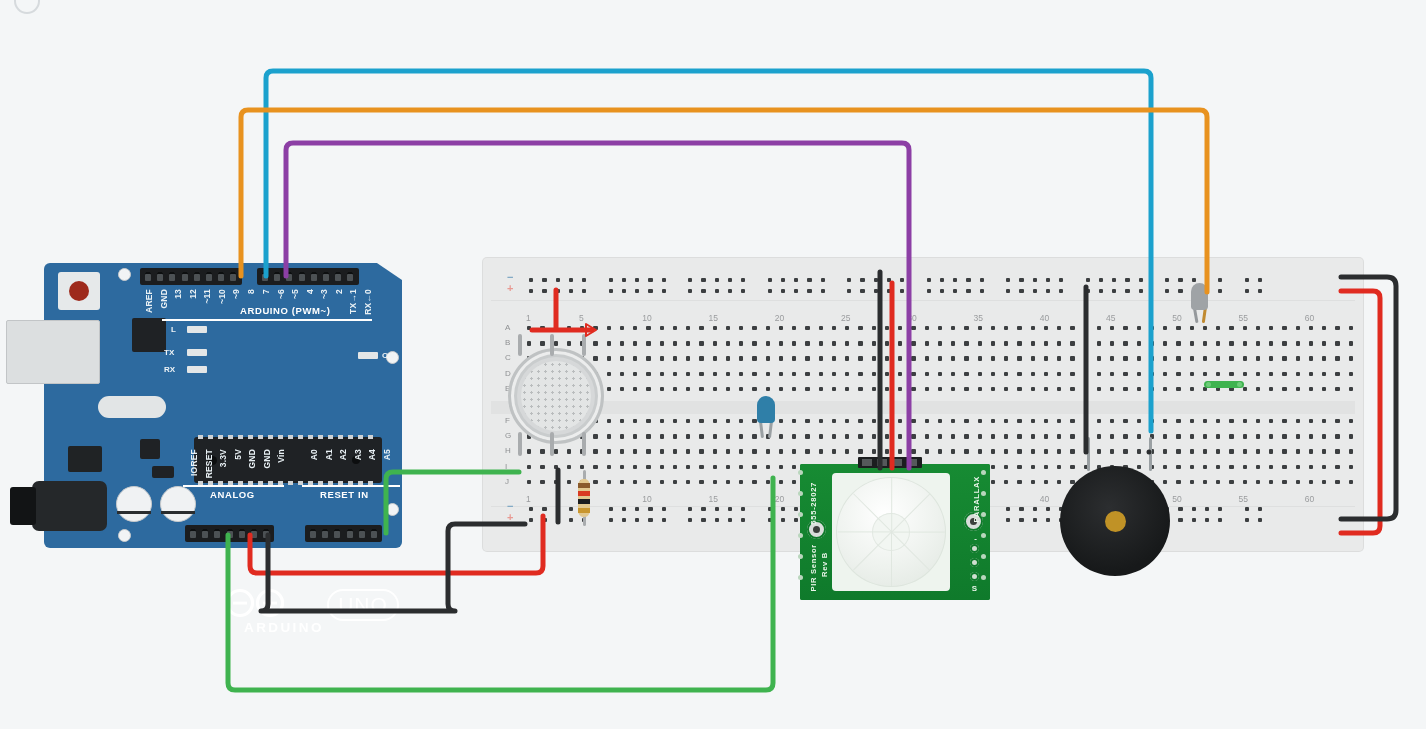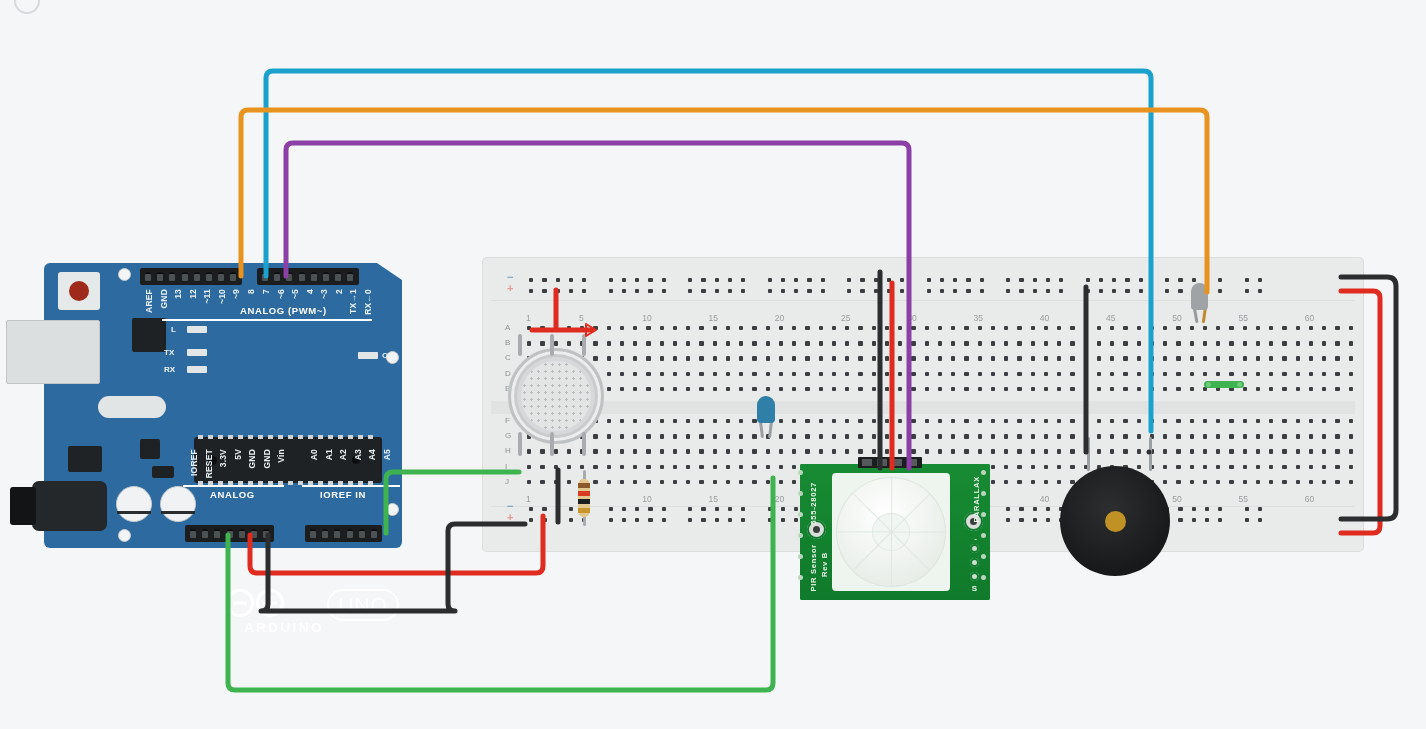--- a/index.html
+++ b/index.html
@@ -1325,25 +1325,25 @@
 
     <div class="abs hdr" id="ana-hdr" style="left:261px; top:262px; height:17px;">
         <i></i>
         <i></i>
         <i></i>
         <i></i>
         <i></i>
         <i></i>
       </div>
 
-    <div class="seclabel" style="left:196px; top:42px;">ANALOG (PWM~)</div>
+    <div class="seclabel" style="left:196px; top:42px;">ARDUINO (PWM~)</div>
     <div class="secline" style="left:118px; top:56px; width:210px;"></div>
     <div class="seclabel" style="left:166px; top:226px;">ANALOG</div>
     <div class="secline" style="left:139px; top:222px; width:101px;"></div>
-    <div class="seclabel" style="left:276px; top:226px;">IOREF IN</div>
+    <div class="seclabel" style="left:276px; top:226px;">RESET IN</div>
     <div class="secline" style="left:258px; top:222px; width:98px;"></div>
   <div class="pinlabel" style="left: 100px; top: 26px;">AREF</div>
       <div class="pinlabel" style="left: 114.55px; top: 26px;">GND</div>
       <div class="pinlabel" style="left: 129.1px; top: 26px;">13</div>
       <div class="pinlabel" style="left: 143.65px; top: 26px;">12</div>
       <div class="pinlabel" style="left: 158.2px; top: 26px;">~11</div>
       <div class="pinlabel" style="left: 172.75px; top: 26px;">~10</div>
       <div class="pinlabel" style="left: 187.3px; top: 26px;">~9</div>
       <div class="pinlabel" style="left: 201.85px; top: 26px;">8</div>
       <div class="pinlabel" style="left: 217px; top: 26px;">7</div>

